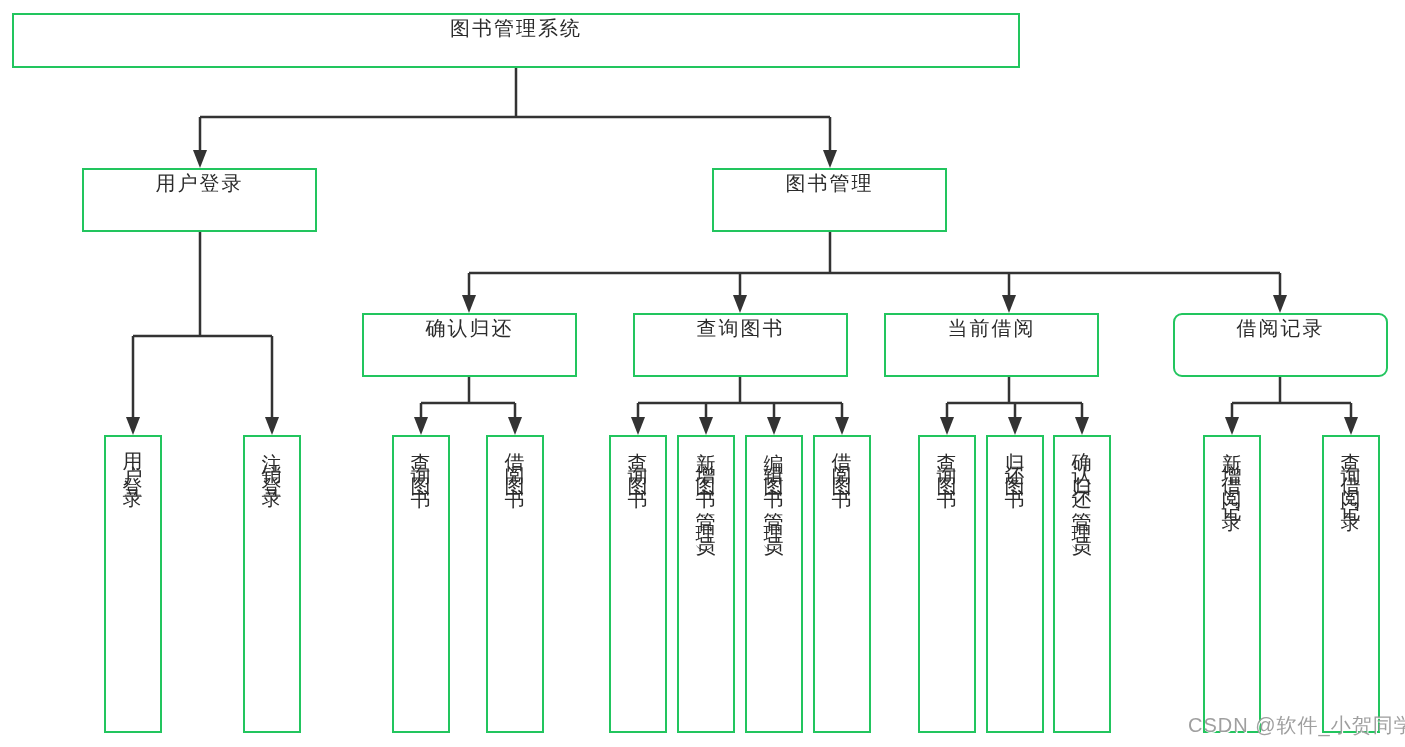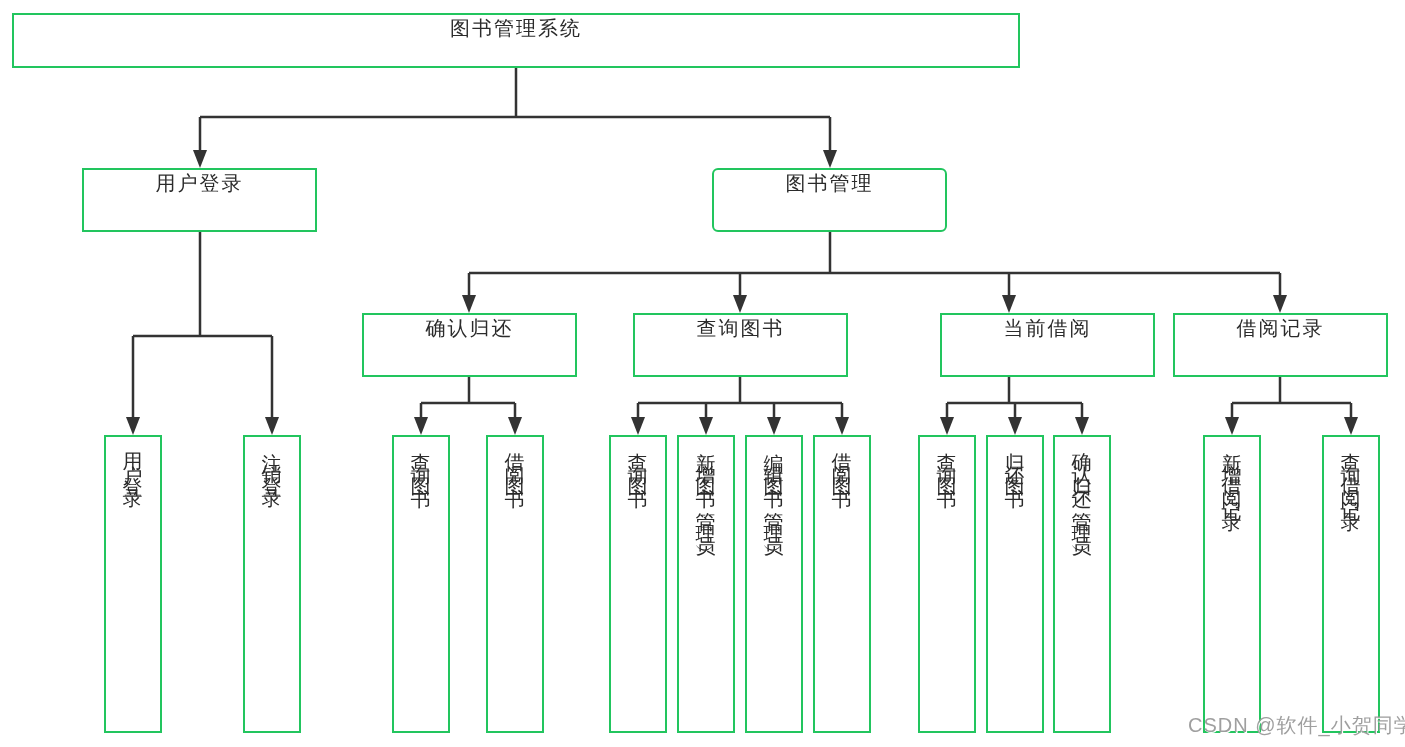--- a/index.html
+++ b/index.html
@@ -85,34 +85,34 @@
     </g>
   </svg>
 
   <div class="box" style="left:12px;top:13px;width:1008px;height:55px;">
     <span class="lbl">图书管理系统</span>
   </div>
 
   <div class="box" style="left:82px;top:168px;width:235px;height:64px;">
     <span class="lbl">用户登录</span>
   </div>
-  <div class="box" style="left:712px;top:168px;width:235px;height:64px;border-radius:6px;">
+  <div class="box" style="left:712px;top:168px;width:235px;height:64px;">
     <span class="lbl">图书管理</span>
   </div>
 
   <div class="box" style="left:362px;top:313px;width:215px;height:64px;">
     <span class="lbl">确认归还</span>
   </div>
   <div class="box" style="left:633px;top:313px;width:215px;height:64px;">
     <span class="lbl">查询图书</span>
   </div>
-  <div class="box" style="left:940px;top:313px;width:215px;height:64px;">
+  <div class="box" style="left:884px;top:313px;width:215px;height:64px;">
     <span class="lbl">当前借阅</span>
   </div>
-  <div class="box" style="left:1173px;top:313px;width:215px;height:64px;">
+  <div class="box" style="left:1173px;top:313px;width:215px;height:64px;border-radius:9px;">
     <span class="lbl">借阅记录</span>
   </div>
 
   <div class="box leaf" style="left:104px;top:435px;width:58px;height:298px;">
     <span class="lbl">用户登录</span>
   </div>
   <div class="box leaf" style="left:243px;top:435px;width:58px;height:298px;">
     <span class="lbl">注销登录</span>
   </div>
 

